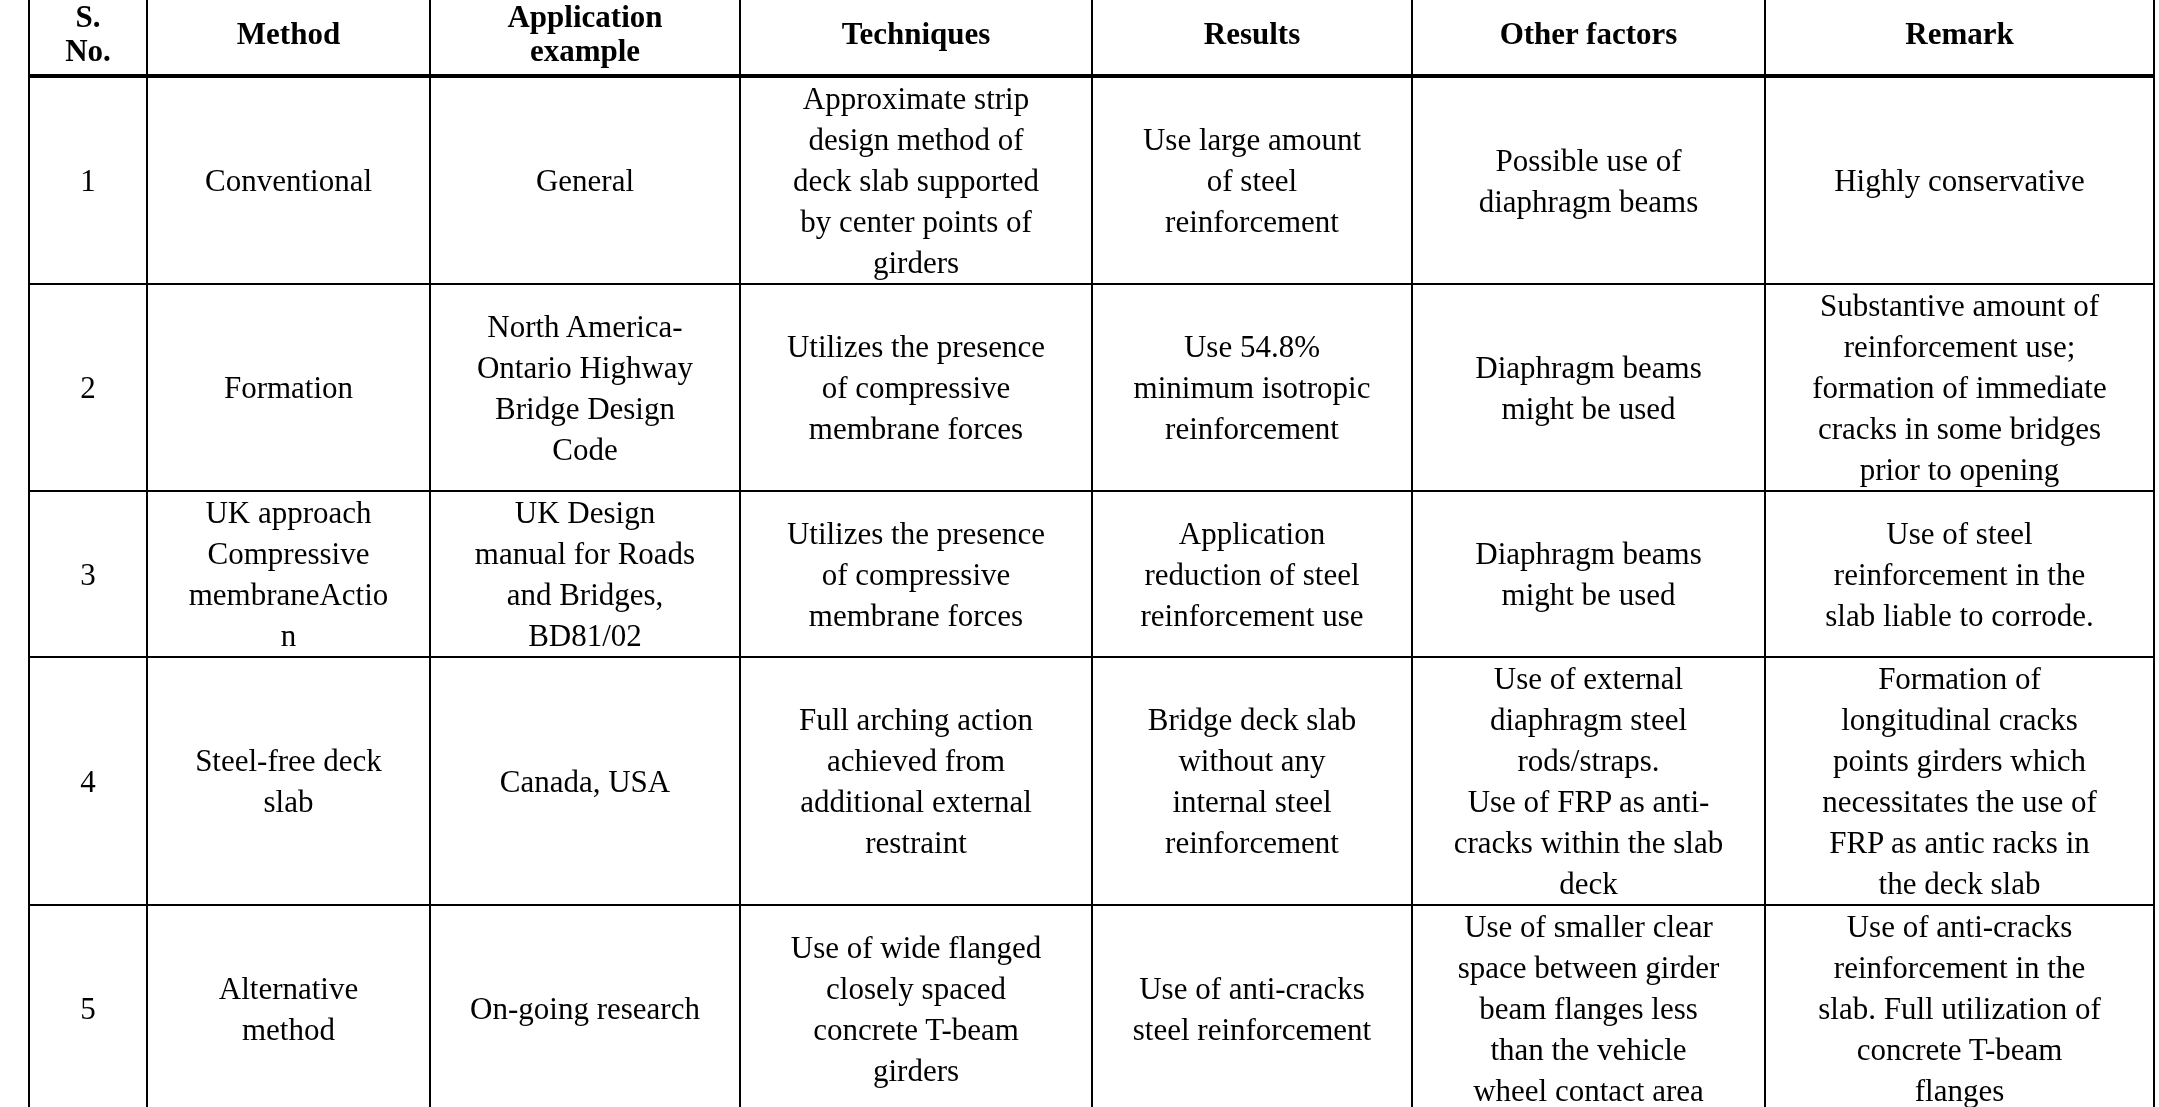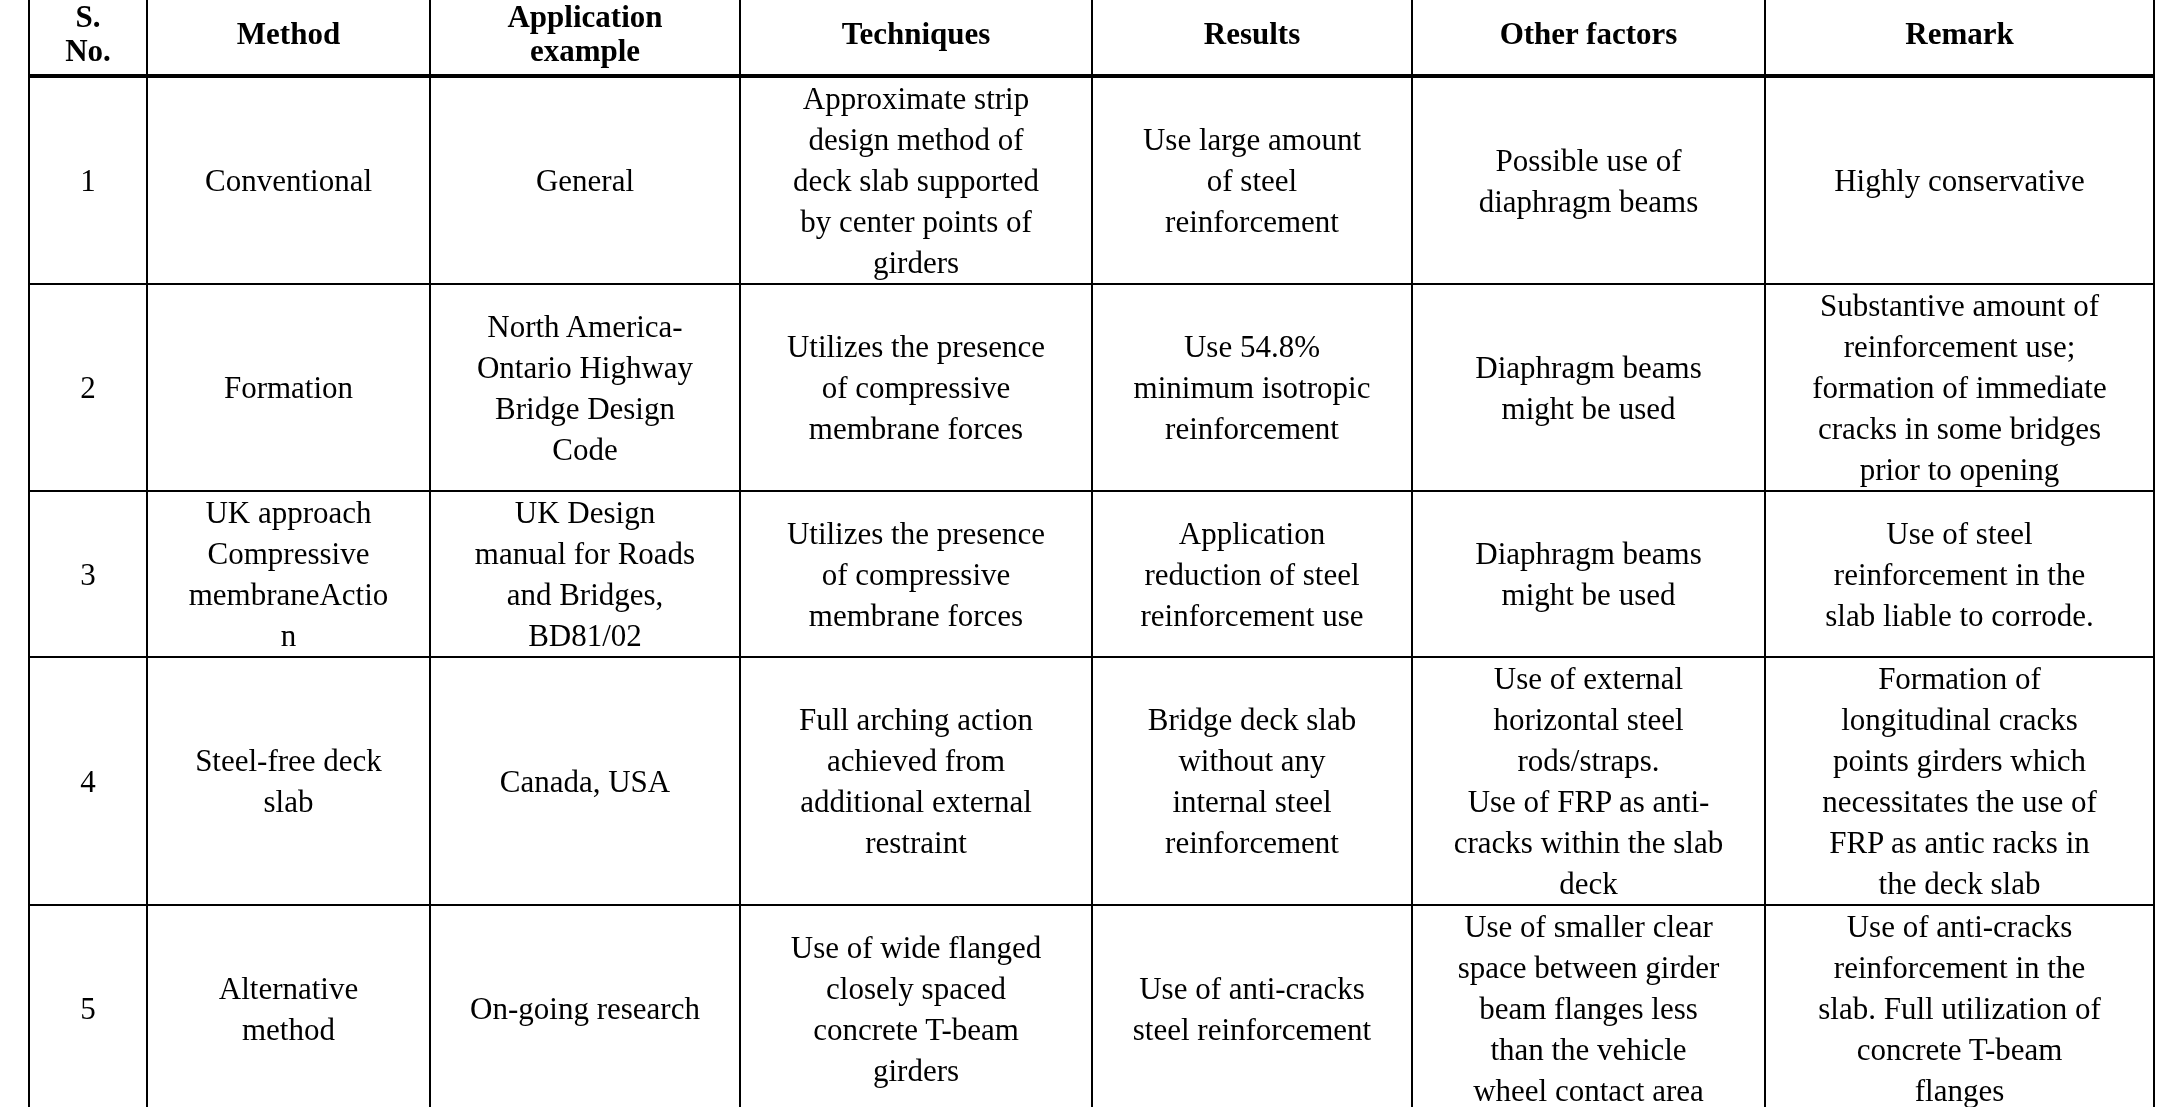--- a/index.html
+++ b/index.html
@@ -218,21 +218,21 @@
 restraint</span>
         </td>
       <td>
           <span class="cell-text">Bridge deck slab
 without any
 internal steel
 reinforcement</span>
         </td>
       <td>
           <span class="cell-text">Use of external
-horizontal steel
+diaphragm steel
 rods/straps.
 Use of FRP as anti-
 cracks within the slab
 deck</span>
         </td>
       <td>
           <span class="cell-text">Formation of
 longitudinal cracks
 points girders which
 necessitates the use of

